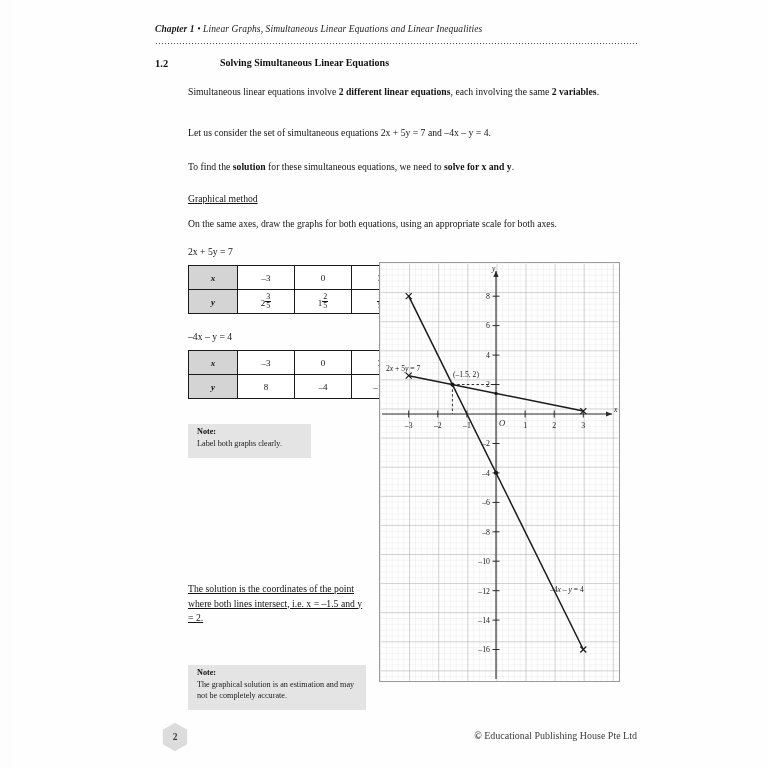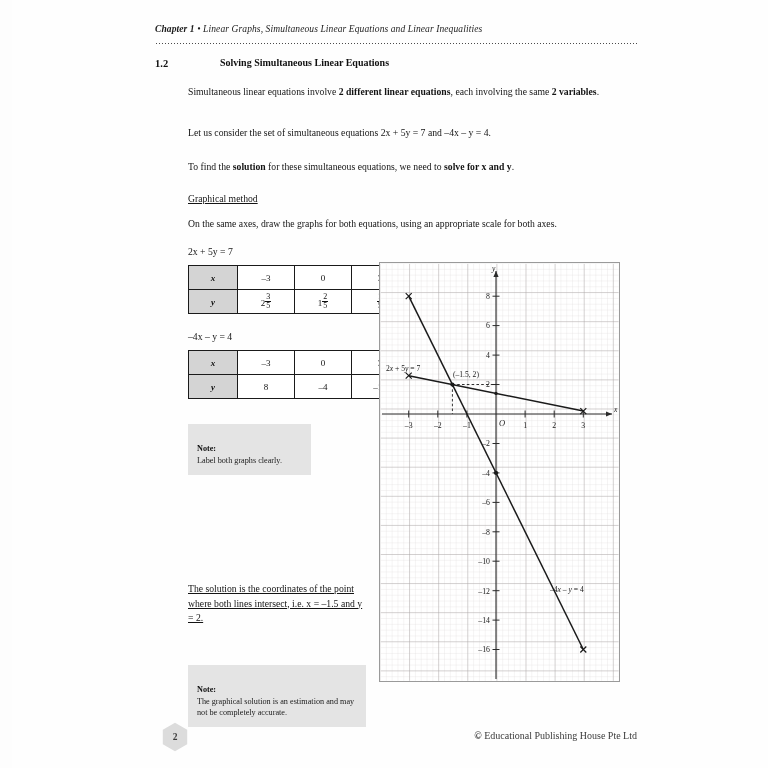--- a/index.html
+++ b/index.html
@@ -38,21 +38,21 @@
   .vtable td.hd{background:#d4d4d4;width:46px;font-style:italic;font-weight:600;}
   .vtable td.cl{width:54px;background:#fff;}
   .t1{left:176px;top:265px;}
   .t2{left:176px;top:350px;}
   .frac{display:inline-block;font-size:8px;line-height:1;vertical-align:-2px;text-align:center;}
   .frac .n{display:block;border-bottom:1px solid #111;padding:0 1px;}
   .frac .d{display:block;padding:0 1px;}
   .mixed{font-size:9px;}
 
   
-  .note{position:absolute;background:#e4e4e4;padding:20px 9px 9px 9px;}
+  .note{position:absolute;background:#e4e4e4;padding:3px 9px 9px 9px;}
   .note .nt{font-weight:bold;font-size:8.2px;color:#111;margin-bottom:2px;}
   .note .nb{font-size:8.2px;color:#1a1a1a;line-height:11px;}
   .note1{left:176px;top:424px;width:105px;}
   .note2{left:176px;top:665px;width:160px;}
 
   
   .soln{position:absolute;left:176px;top:582px;width:178px;font-size:9.7px;line-height:14.5px;color:#141414;text-decoration:underline;}
 
   
   .graph{position:absolute;left:367px;top:262px;width:239px;height:418px;background:#ffffff;

